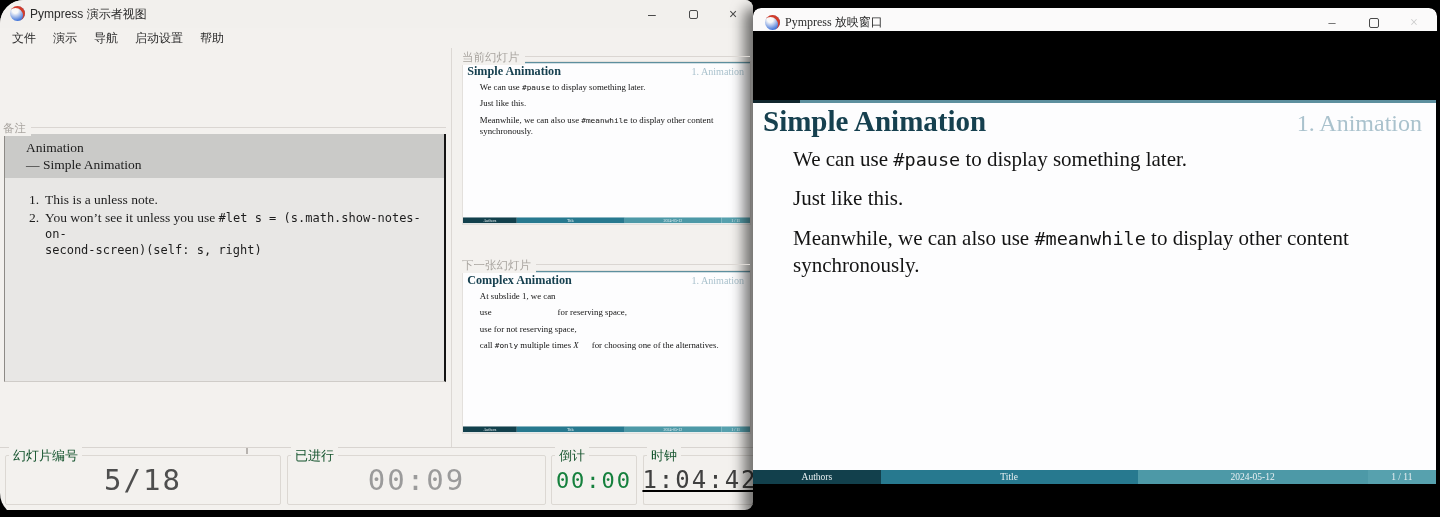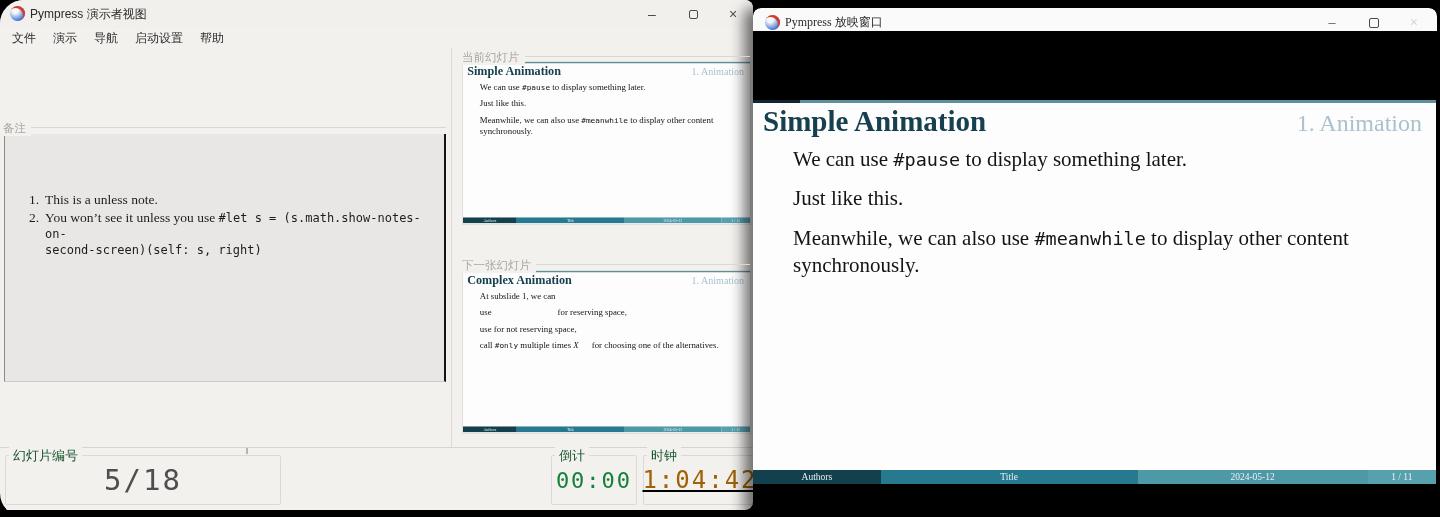--- a/index.html
+++ b/index.html
@@ -74,21 +74,21 @@
 
   
   .status-frame { position:absolute; top:455px; height:50px; border:1px solid #dcd8d3; border-radius:2px;
                   display:flex; align-items:center; justify-content:center; }
   .status-label { position:absolute; top:-9px; left:3px; font-size:13px; color:#14532d;
                   background:#f3f1ee; padding:0 4px; white-space:nowrap; }
   .status-value { font-family:"DejaVu Sans Mono", monospace; letter-spacing:2px; }
   .v-num   { font-size:29px; color:#4e4e4e; }
   .v-ela   { font-size:29px; color:#9b9b9b; }
   .v-cnt   { font-size:22px; color:#15803d; }
-  .v-clk   { font-size:24px; color:#a16207; }
+  .v-clk   { font-size:24px; color:#404040; }
 
   
   .win-right { position:absolute; left:753px; top:8px; width:684px; height:509px; background:#000;
                border-radius:8px 8px 0 0; overflow:hidden; box-shadow:-9px 0 14px rgba(0,0,0,0.55); }
   .tb-right { position:absolute; left:0; top:0; width:100%; height:23px; background:#fbfafa;
               border-radius:8px 8px 0 0;font-family:Liberation Serif, serif; }
   .tb-right .tb-title { left:32px; line-height:29px; }
   .winbtn.light { color:#c8c8c8; }
   .main-slide { position:absolute; left:0px; top:92px; }
 </style>
@@ -109,20 +109,24 @@
       <span class="menu-item">文件</span>
       <span class="menu-item">演示</span>
       <span class="menu-item">导航</span>
       <span class="menu-item">启动设置</span>
       <span class="menu-item">帮助</span>
     </div>
 
     <span class="frame-label" style="left:3px; top:121px;">备注</span>
     <div class="frame-line" style="left:3px; top:127px; width:443px;"></div>
     <div class="notes-box">
+      <div class="notes-head">
+        <div>Animation</div>
+        <div>— Simple Animation</div>
+      </div>
       <div class="notes-list">
         <div class="note-li">
           <span class="note-num">1.</span>
           <span class="note-body">This is a unless note.</span>
         </div>
         <div class="note-li">
           <span class="note-num">2.</span>
           <span class="note-body"><span>You won’t see it unless you use </span><span class="note-code">#let s = (s.math.show-notes-on-</span><br><span class="note-code">second-screen)(self: s, right)</span></span>
         </div>
       </div>
@@ -181,20 +185,24 @@
       </div>
     </div>
 
     <div class="hdivider"></div>
     <div class="handle-tick"></div>
 
     <div class="status-frame" style="left:5px; width:276px;">
       <span class="status-label">幻灯片编号</span>
       <span class="status-value v-num">5/18</span>
     </div>
+    <div class="status-frame" style="left:287px; width:259px;">
+      <span class="status-label">已进行</span>
+      <span class="status-value v-ela">00:09</span>
+    </div>
     <div class="status-frame" style="left:551px; width:86px;">
       <span class="status-label">倒计</span>
       <span class="status-value v-cnt">00:00</span>
     </div>
     <div class="status-frame" style="left:643px; width:113px; border-right:none;text-decoration:underline;">
       <span class="status-label">时钟</span>
       <span class="status-value v-clk">1:04:42</span>
     </div>
   </div>
 

